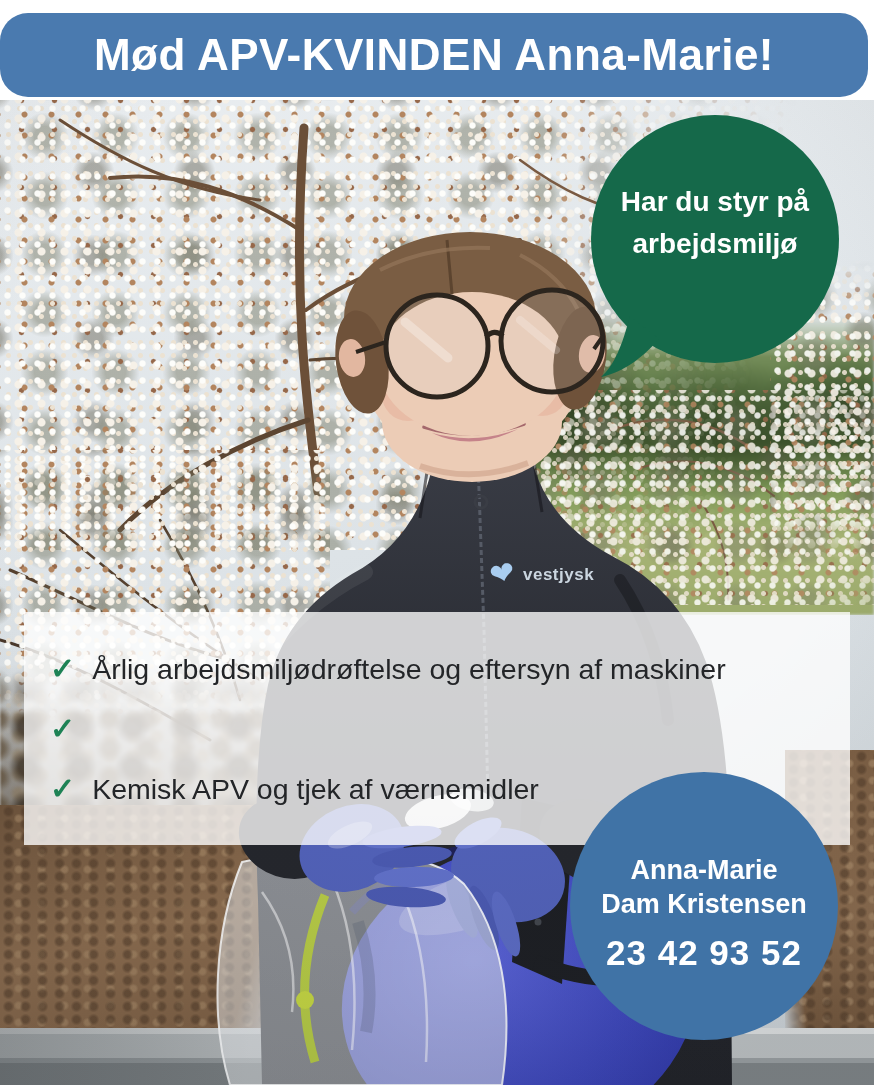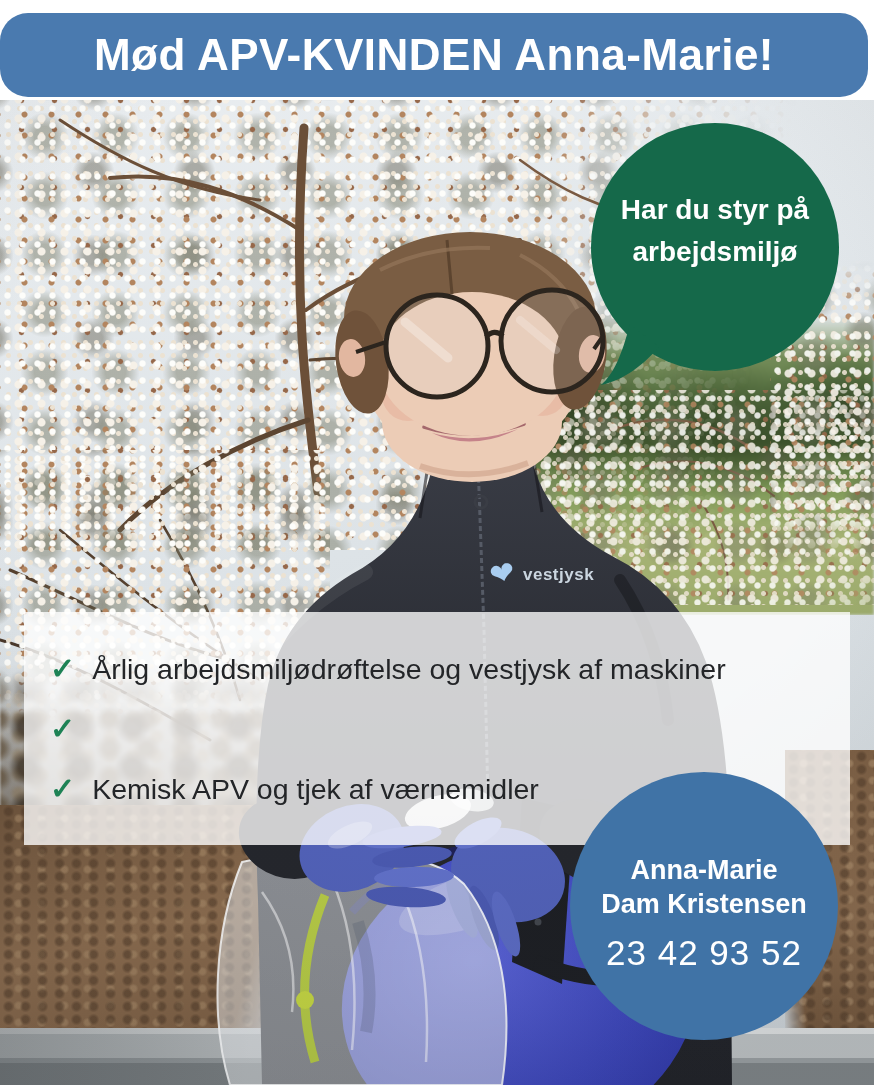--- a/index.html
+++ b/index.html
@@ -89,35 +89,35 @@
   .photo-tint{position:absolute;inset:0;pointer-events:none;
     background:radial-gradient(90% 70% at 50% 32%, rgba(255,255,255,0) 55%, rgba(40,42,45,.10) 100%);}
 
   svg.branches, svg.person{position:absolute;left:0;top:0;width:874px;height:985px;}
 
   
   .banner{position:absolute;left:0;top:13px;width:868px;height:84px;background:#4a7aaf;border-radius:28px;
     display:flex;align-items:center;justify-content:center;}
   .banner span{color:#fff;font-size:44px;font-weight:800;letter-spacing:.5px;}
 
-  .bubble{position:absolute;left:590px;top:112px;width:256px;height:292px;}
+  .bubble{position:absolute;left:590px;top:104px;width:256px;height:292px;}
   .bubble svg{position:absolute;left:0;top:0;width:256px;height:292px;}
   .bubble-text{position:absolute;left:0;top:77px;width:250px;text-align:center;color:#ffffff;
     font-size:28px;font-weight:700;line-height:42px;}
 
   .panel{position:absolute;left:24px;top:612px;width:826px;height:233px;background:rgba(255,255,255,.78);
     display:flex;flex-direction:column;justify-content:center;gap:24px;padding:0 26px;}
   .row{display:flex;align-items:center;font-size:28.5px;color:#232528;line-height:36px;}
   .check{color:#1e8255;font-size:30px;font-weight:700;margin-right:17px;flex:0 0 auto;}
 
   .contact{position:absolute;left:570px;top:772px;width:268px;height:268px;border-radius:50%;background:#4073a6;
     display:flex;flex-direction:column;align-items:center;justify-content:center;text-align:center;
     color:#fff;padding-top:14px;}
   .c-name{font-size:27px;font-weight:700;line-height:34px;}
-  .c-phone{font-size:35px;font-weight:400;margin-top:12px;letter-spacing:1px;}
+  .c-phone{font-size:35px;font-weight:700;margin-top:12px;letter-spacing:1px;}
 </style>
 </head>
 <body>
 
 <div id="canvas">
 
   <div class="photo">
     <div class="sky abs"></div>
     <div class="grass abs"></div>
     <div class="speckle blossoms abs"></div>
@@ -272,21 +272,21 @@
     </svg>
     <div class="bubble-text">
       <div>Har du styr på</div>
       <div>arbejdsmiljø</div>
     </div>
   </div>
 
   <div class="panel">
     <div class="row">
       <span class="check">✓</span>
-      <span>Årlig arbejdsmiljødrøftelse og vestjysk af maskiner</span>
+      <span>Årlig arbejdsmiljødrøftelse og eftersyn af maskiner</span>
     </div>
     <div class="row">
       <span class="check">✓</span>
     </div>
     <div class="row">
       <span class="check">✓</span>
       <span>Kemisk APV og tjek af værnemidler</span>
     </div>
   </div>
 

